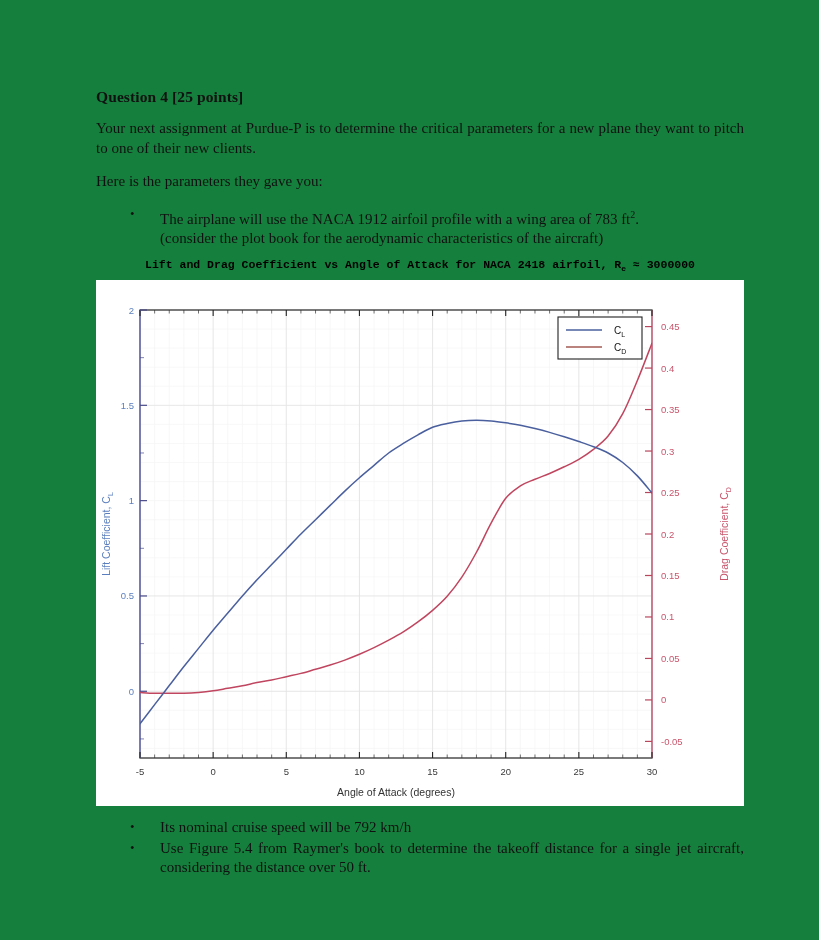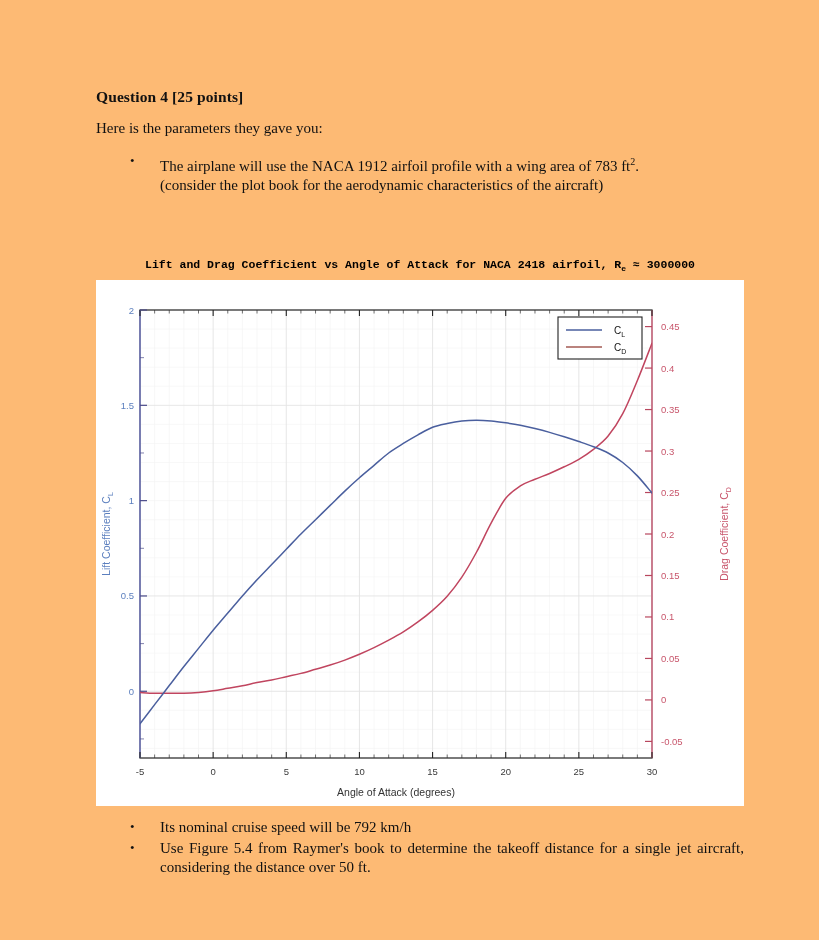--- a/index.html
+++ b/index.html
@@ -13,21 +13,21 @@
     font-family: "Liberation Serif", serif;
     color: #111111;
     position: relative;
     overflow: hidden;
   }
   .page {
     position: absolute;
     left: 0; top: 0;
     width: 819px;
     height: 940px;
-    background: #fdba74;
+    background: #15803d;
   }
   .doc {
     position: absolute;
     left: 96px;
     top: 88px;
     width: 648px;
   }
   h1.q-title {
     font-family: "Liberation Serif", serif;
     font-size: 15.5px;
@@ -116,20 +116,21 @@
   }
   .botlist { position: absolute; left: 96px; top: 818px; width: 648px; }
 </style>
 </head>
 <body>
 
 <div class="page">
 
   <div class="doc">
     <h1 class="q-title">Question 4 [25 points]</h1>
+    <p class="para">Your next assignment at Purdue-P is to determine the critical parameters for a new plane they want to pitch to one of their new clients.</p>
     <p class="para tight">Here is the parameters they gave you:</p>
     <ul class="bullets">
       <li><span>The airplane will use the NACA 1912 airfoil profile with a wing area of 783 ft</span><span class="sup">2</span><span>.</span><br><span>(consider the plot book for the aerodynamic characteristics of the aircraft)</span></li>
     </ul>
   </div>
 
   <div class="figure">
     <div class="fig-title"><span>Lift and Drag Coefficient vs Angle of Attack for NACA 2418 airfoil, R</span><span class="sub">e</span><span> ≈ 3000000</span></div>
 
     <div class="plotwrap">

